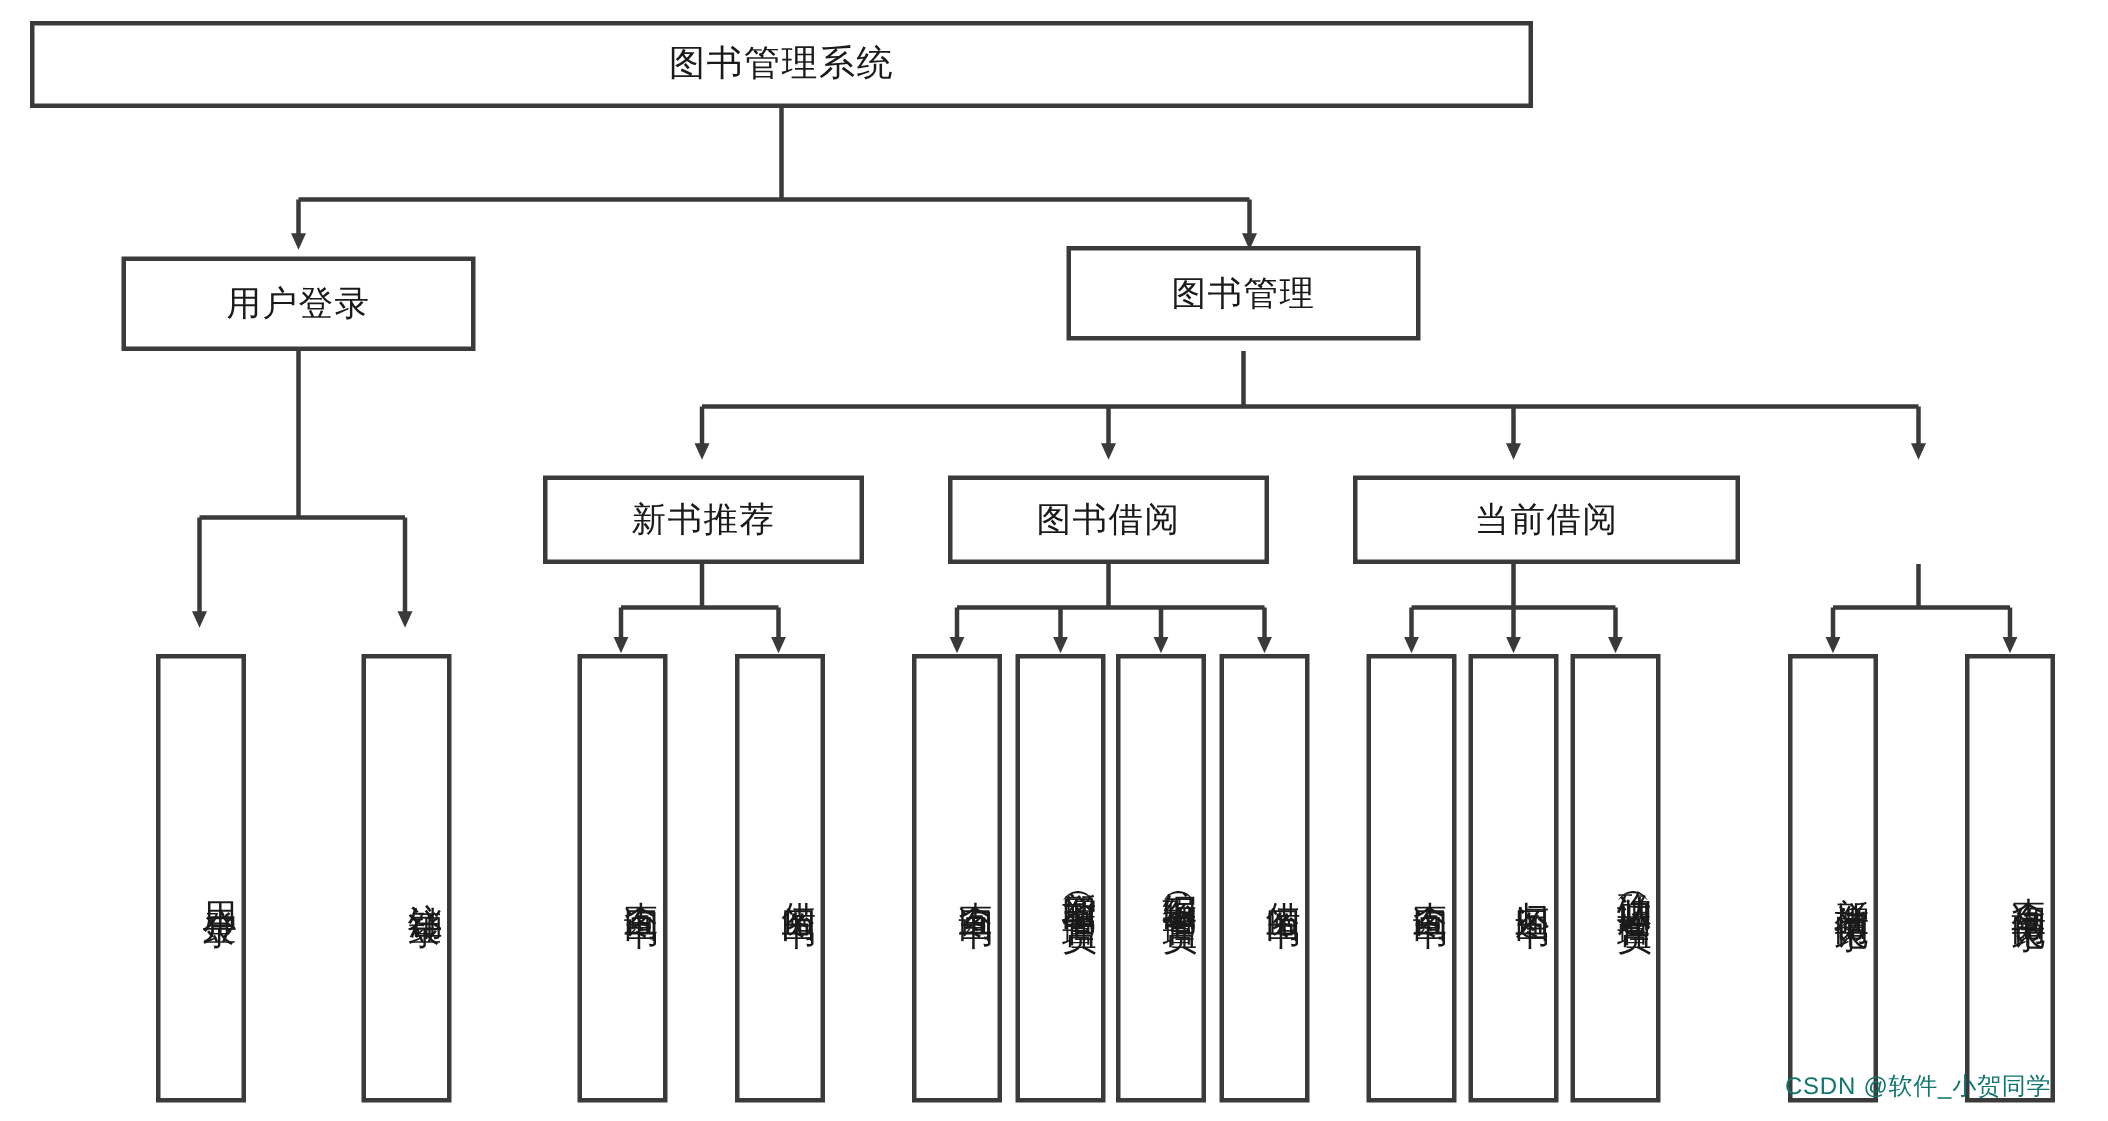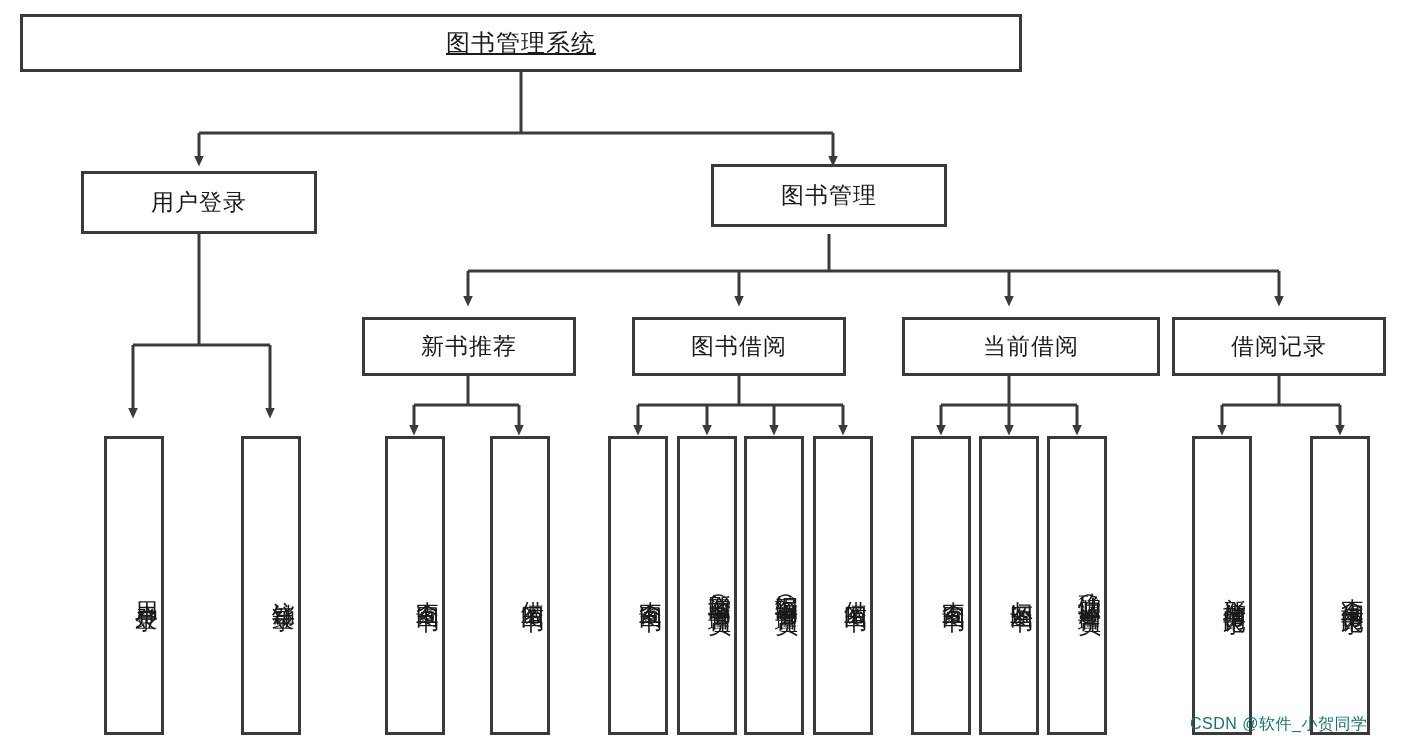--- a/index.html
+++ b/index.html
@@ -51,21 +51,20 @@
     justify-content: center;
   }
   .node.v .vlabel {
     writing-mode: vertical-rl;
     text-orientation: upright;
     display: block;
   }
   .node.root {
     border-width: 3px;
     font-size: 24px;
-    text-decoration: underline;
   }
   .watermark {
     position: absolute;
     color: #0f766e;
     font-size: 16px;
     white-space: nowrap;
     letter-spacing: 0.5px;
     text-align: center;
   }
 </style>
@@ -137,23 +136,20 @@
 
   <div class="node h" style="left:362px; top:317px; width:214px; height:59px;">
     <span>新书推荐</span>
   </div>
   <div class="node h" style="left:632px; top:317px; width:214px; height:59px;">
     <span>图书借阅</span>
   </div>
   <div class="node h" style="left:902px; top:317px; width:258px; height:59px;">
     <span>当前借阅</span>
   </div>
-  <div class="node h" style="left:1172px; top:317px; width:214px; height:59px;">
-    <span>借阅记录</span>
-  </div>
 
   <div class="node v" style="left:104px; top:436px; width:60px; height:299px;">
     <span class="vlabel">用户登录</span>
   </div>
   <div class="node v" style="left:241px; top:436px; width:60px; height:299px;">
     <span class="vlabel">注销登录</span>
   </div>
 
   <div class="node v" style="left:385px; top:436px; width:60px; height:299px;">
     <span class="vlabel">查询图书</span>

